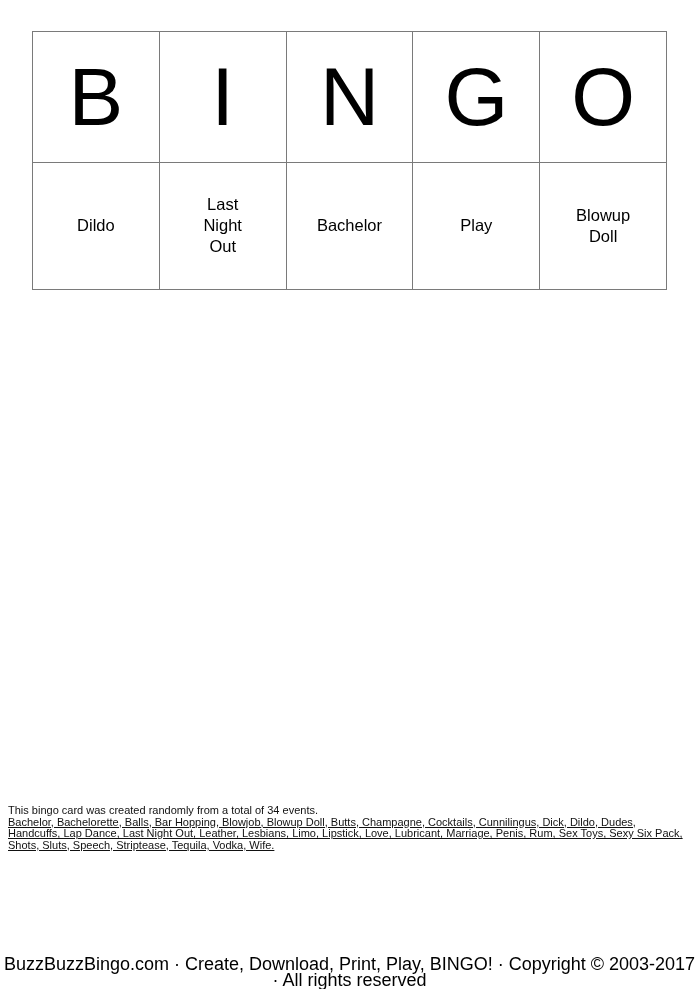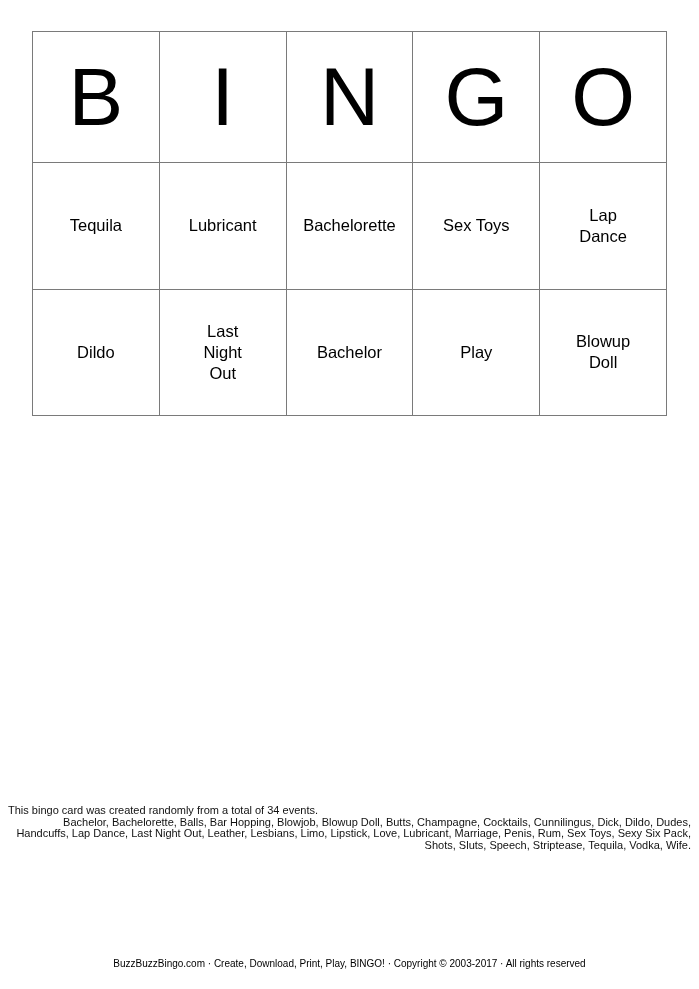--- a/index.html
+++ b/index.html
@@ -78,31 +78,32 @@
     width: 683px;
     font-size: 11px;
     line-height: 11.6px;
     color: #111111;
   }
   #footnote .note-line {
     display: block;
   }
   #footnote .events-line {
     display: block;
-    text-align: right;
+    text-align: left;
+    text-decoration: underline;
   }
 
   
   #page-footer {
     position: absolute;
     left: 0;
     top: 956px;
     width: 699px;
     text-align: center;
-    font-size: 10px;
+    font-size: 18px;
     line-height: 16px;
     color: #000000;
   }
 </style>
 </head>
 <body>
 
 <div id="card-page">
 
   <table id="bingo-card">
@@ -118,38 +119,20 @@
             <span class="header-letter">N</span>
           </td>
         <td>
             <span class="header-letter">G</span>
           </td>
         <td>
             <span class="header-letter">O</span>
           </td>
       </tr>
 
-      <tr class="bingo-row">
-        <td>
-            <span class="cell-text">Tequila</span>
-          </td>
-        <td>
-            <span class="cell-text">Lubricant</span>
-          </td>
-        <td>
-            <span class="cell-text">Bachelorette</span>
-          </td>
-        <td>
-            <span class="cell-text">Sex Toys</span>
-          </td>
-        <td>
-            <span class="cell-text">Lap
-Dance</span>
-          </td>
-      </tr>
 
 
 
 
       <tr class="bingo-row">
         <td>
             <span class="cell-text">Dildo</span>
           </td>
         <td>
             <span class="cell-text">Last

